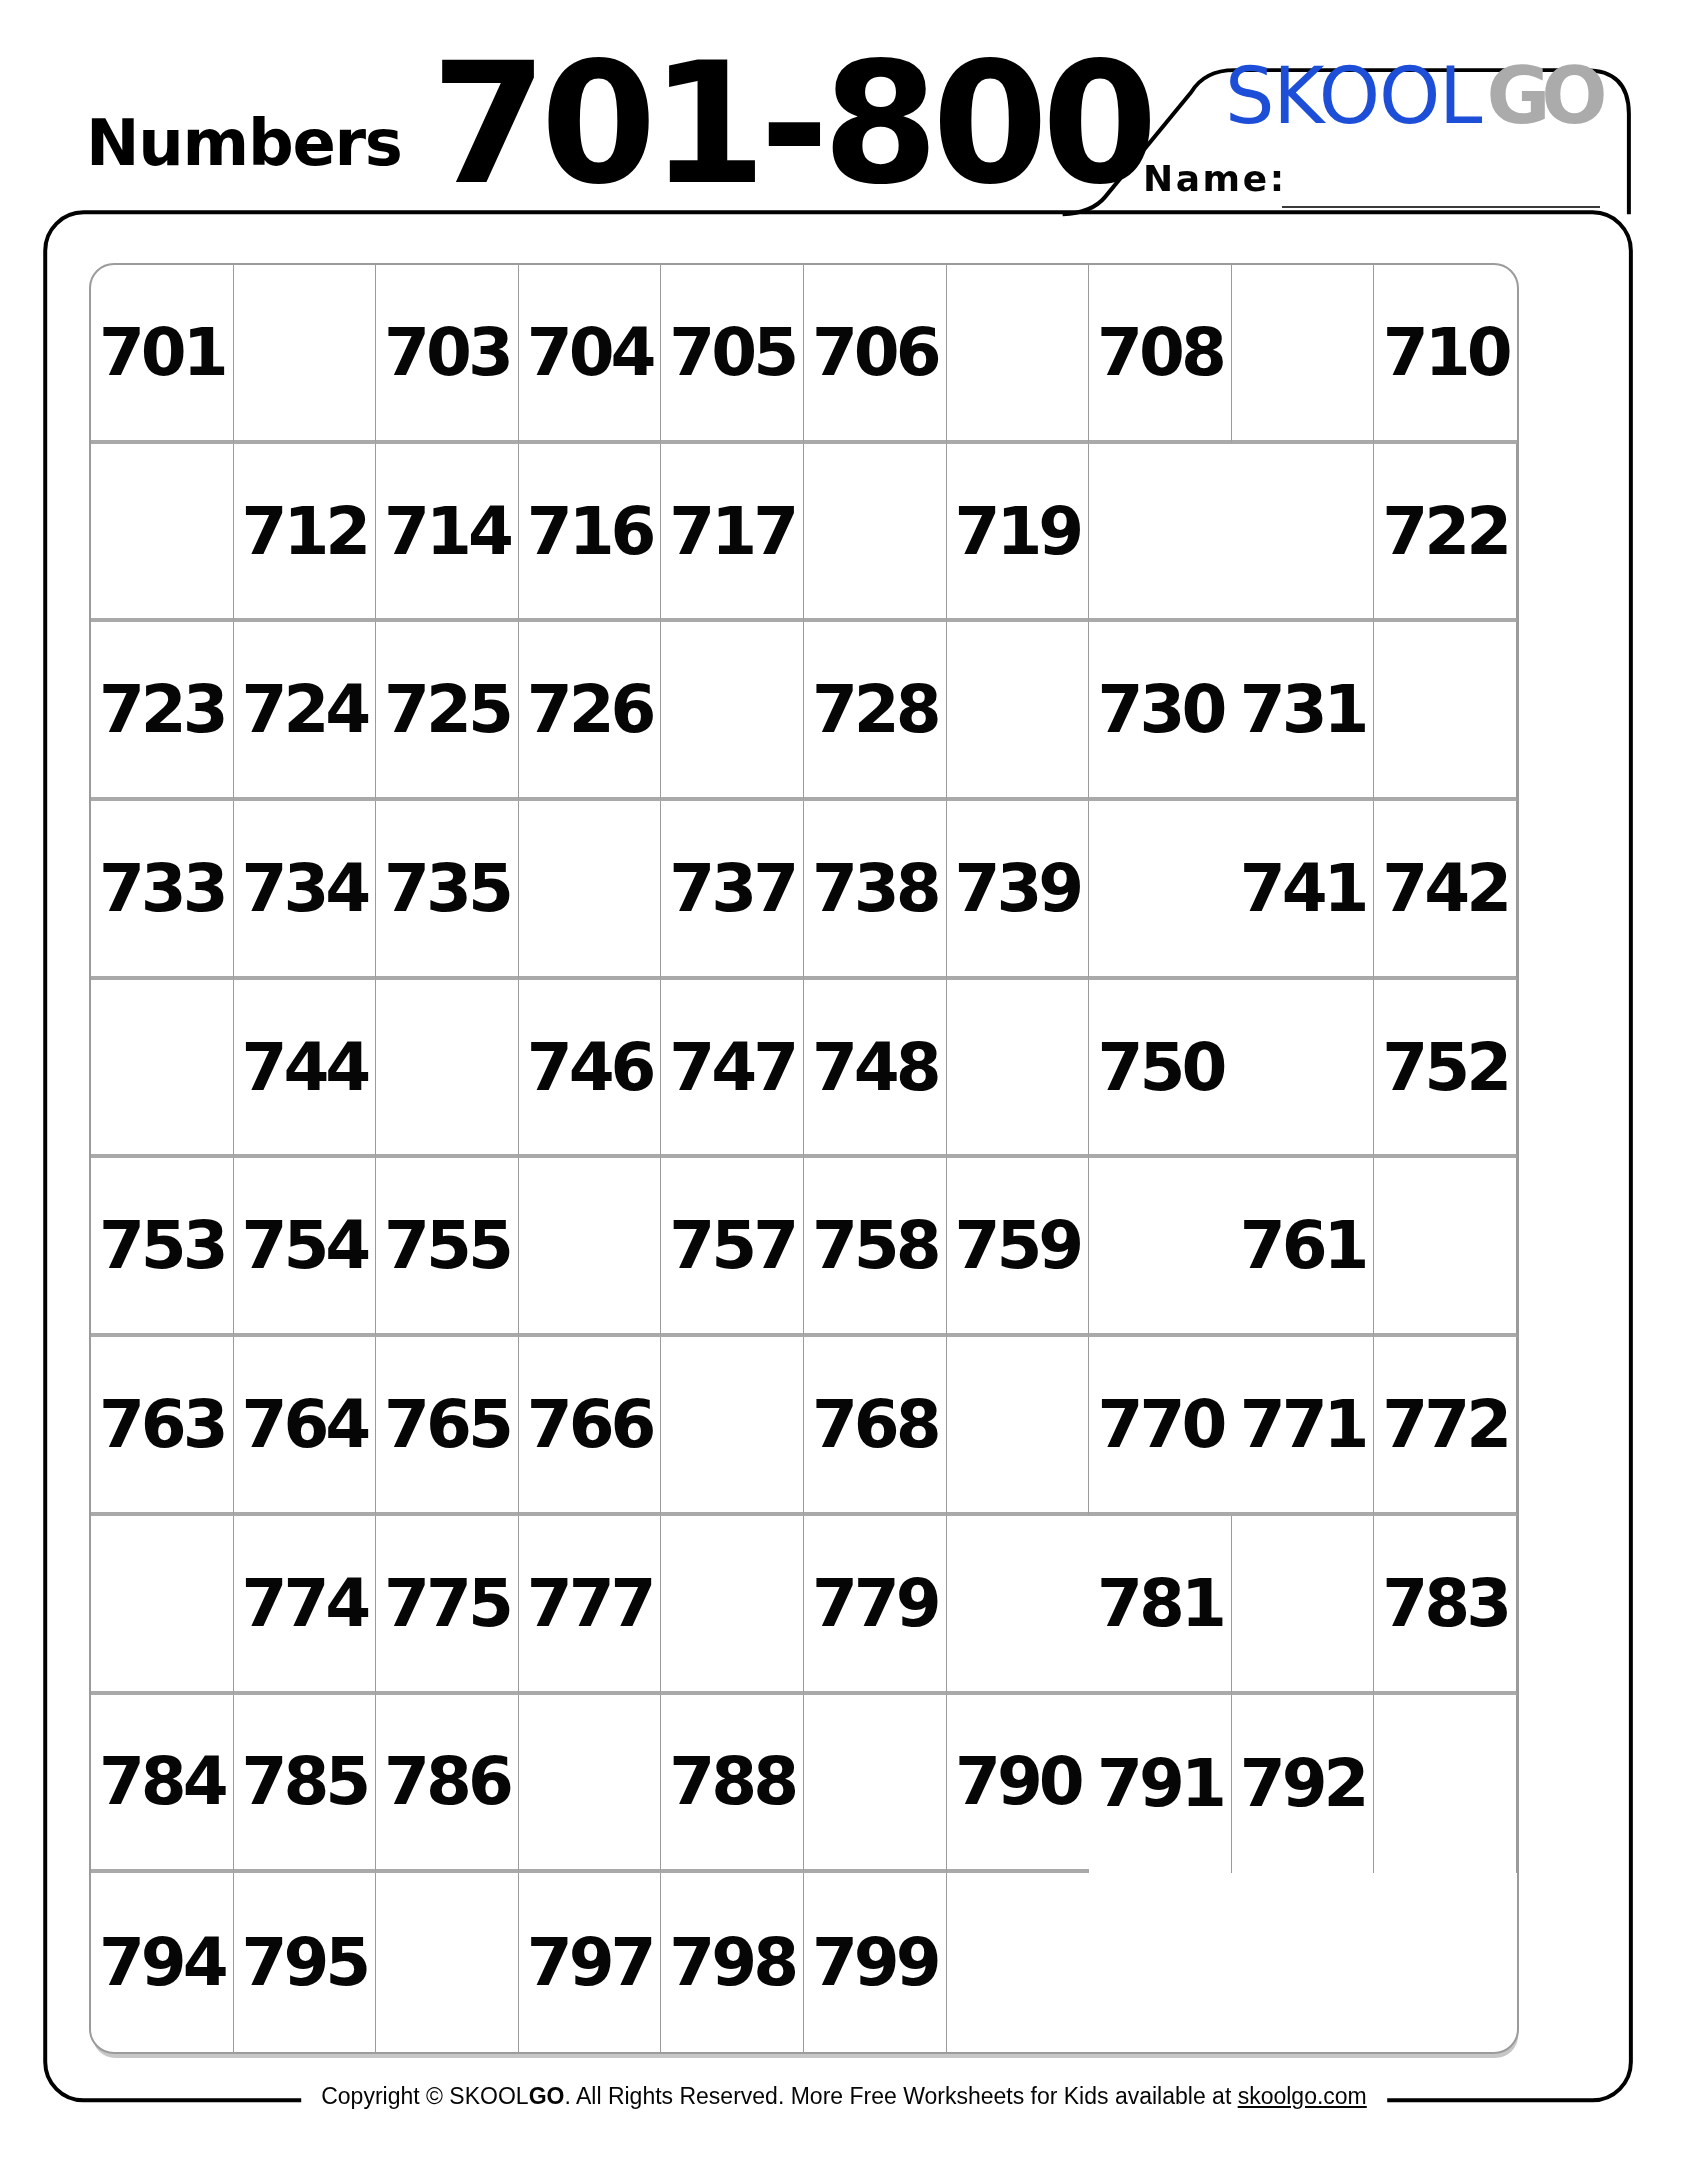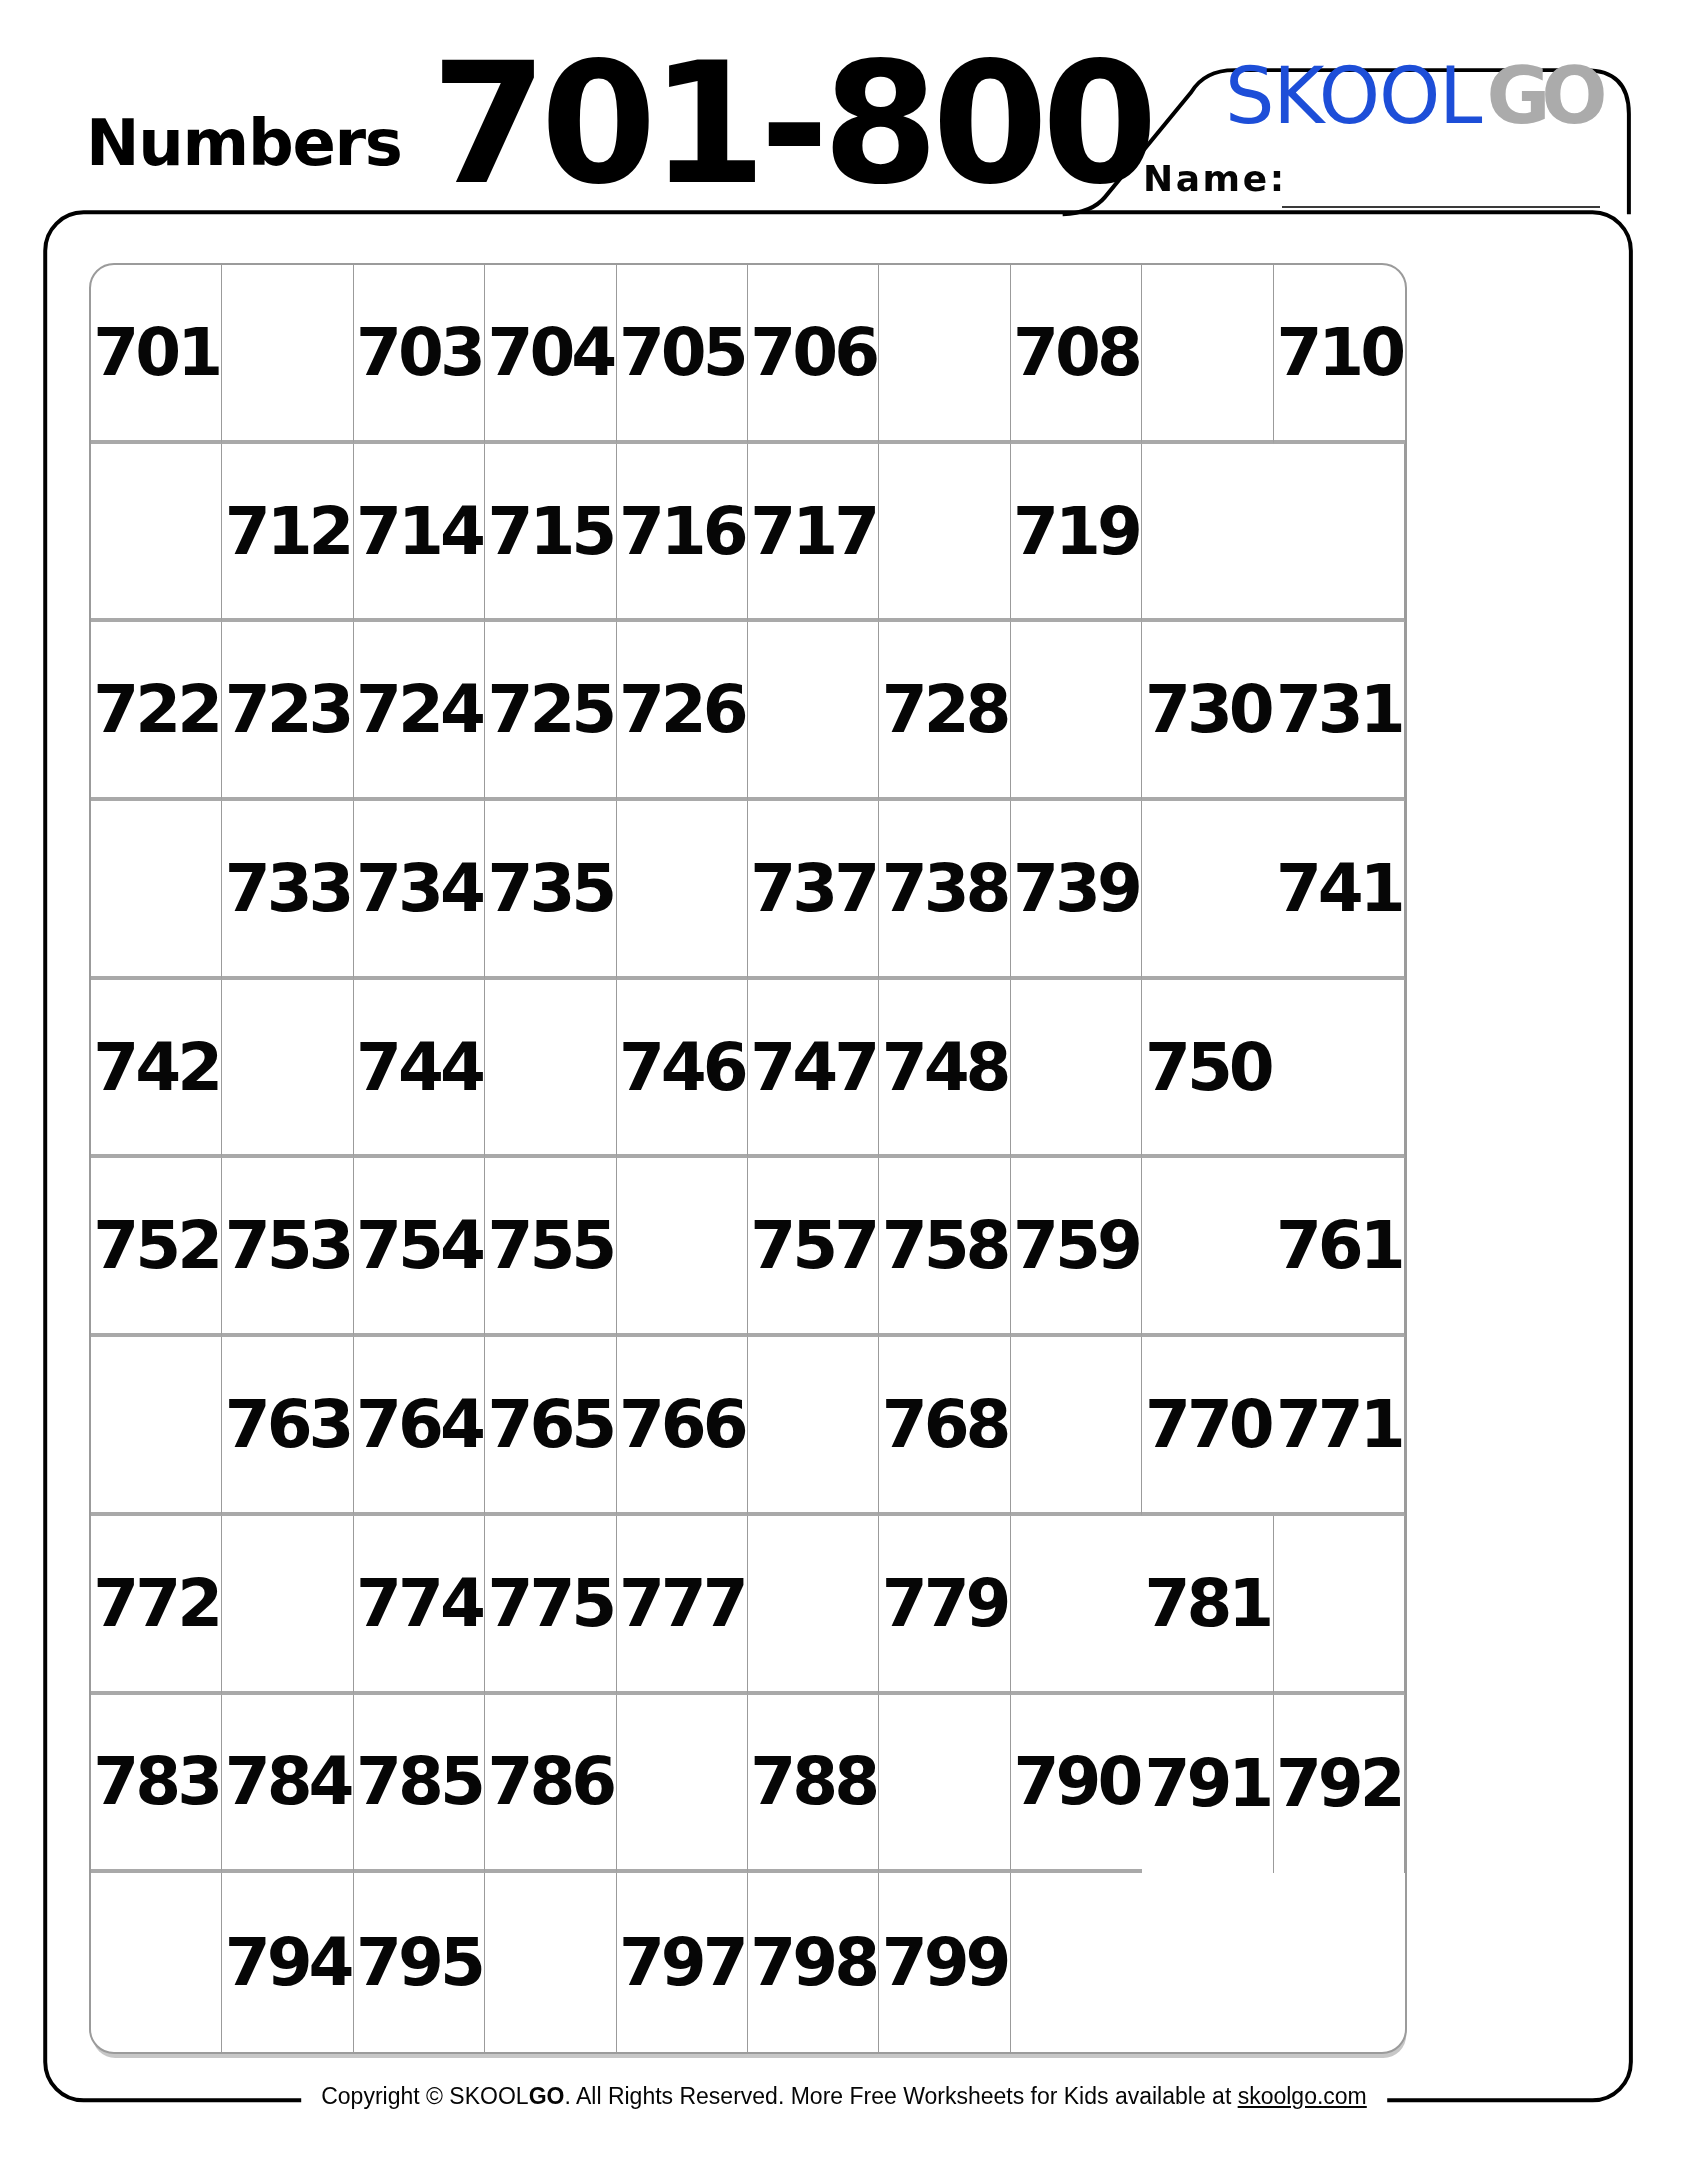--- a/index.html
+++ b/index.html
@@ -35,21 +35,21 @@
     position:absolute;left:1143px;top:161px;
     font-size:36px;font-weight:700;letter-spacing:2.6px;line-height:1;color:#050505;
   }
   .name-underline{
     position:absolute;left:1282px;top:206px;width:318px;height:0;
     border-top:2px solid #3a3a3a;
   }
   
   .grid{
     position:absolute;left:89px;top:263px;
-    width:1318px;height:1791px;
+    width:1430px;height:1791px;
     box-sizing:border-box;
     border:2px solid #9b9b9b;
     border-radius:25px;
     overflow:hidden;
     display:grid;
     grid-template-columns:repeat(10,1fr);
     grid-template-rows:repeat(10,1fr);
     background:#fff;
     box-shadow:1.3px 6px 0 -2px #c7c7c7;
   }
@@ -95,21 +95,20 @@
     <div class="cell hb vb">704</div>
     <div class="cell hb vb">705</div>
     <div class="cell hb vb">706</div>
     <div class="cell hb vb"></div>
     <div class="cell hb vb">708</div>
     <div class="cell hb vb"></div>
     <div class="cell hb">710</div>
     <div class="cell hb vb"></div>
     <div class="cell hb vb">712</div>
     <div class="cell hb vb">714</div>
-    <div class="cell hb vb">715</div>
     <div class="cell hb vb">716</div>
     <div class="cell hb vb">717</div>
     <div class="cell hb vb"></div>
     <div class="cell hb vb">719</div>
     <div class="cell hb"></div>
     <div class="cell hb vb"></div>
     <div class="cell hb vb">722</div>
     <div class="cell hb vb">723</div>
     <div class="cell hb vb">724</div>
     <div class="cell hb vb">725</div>

